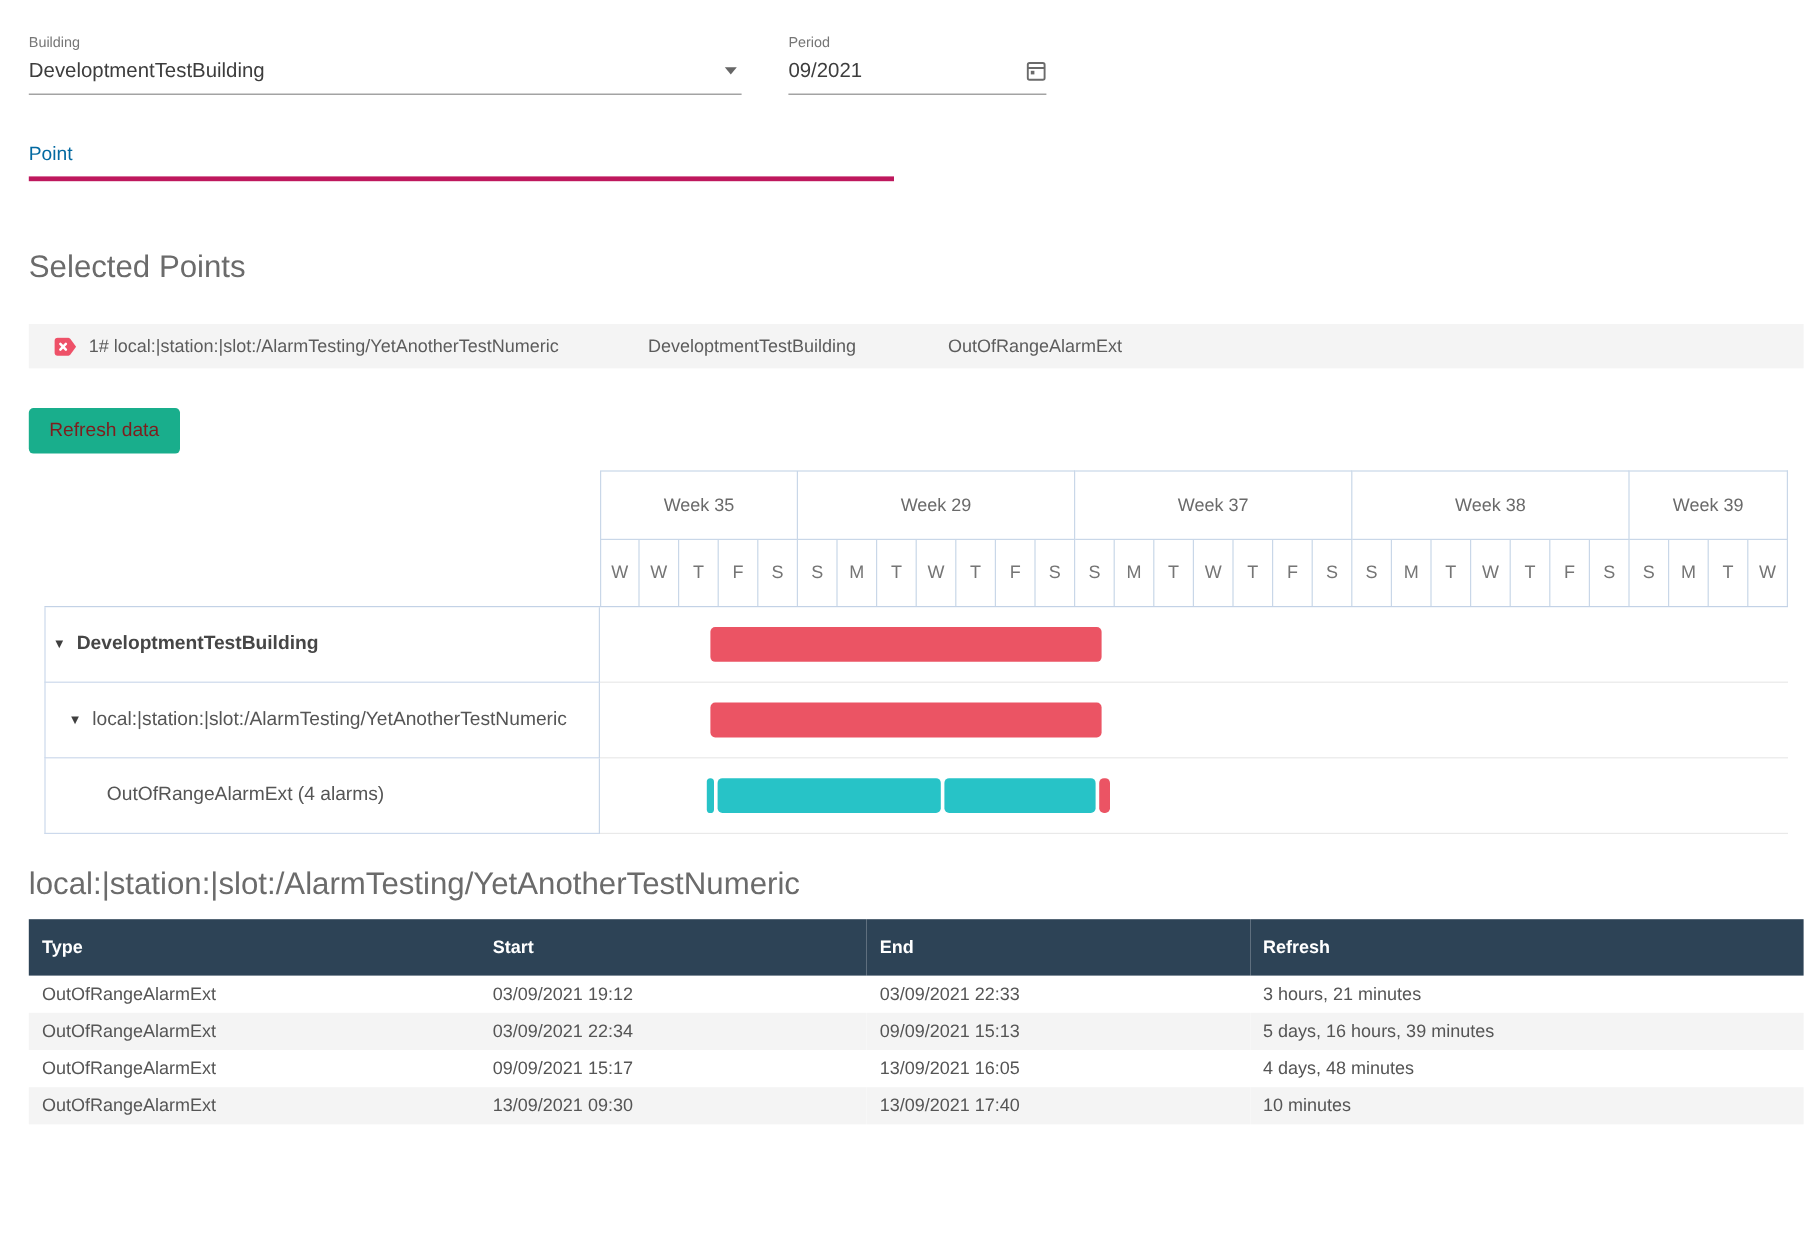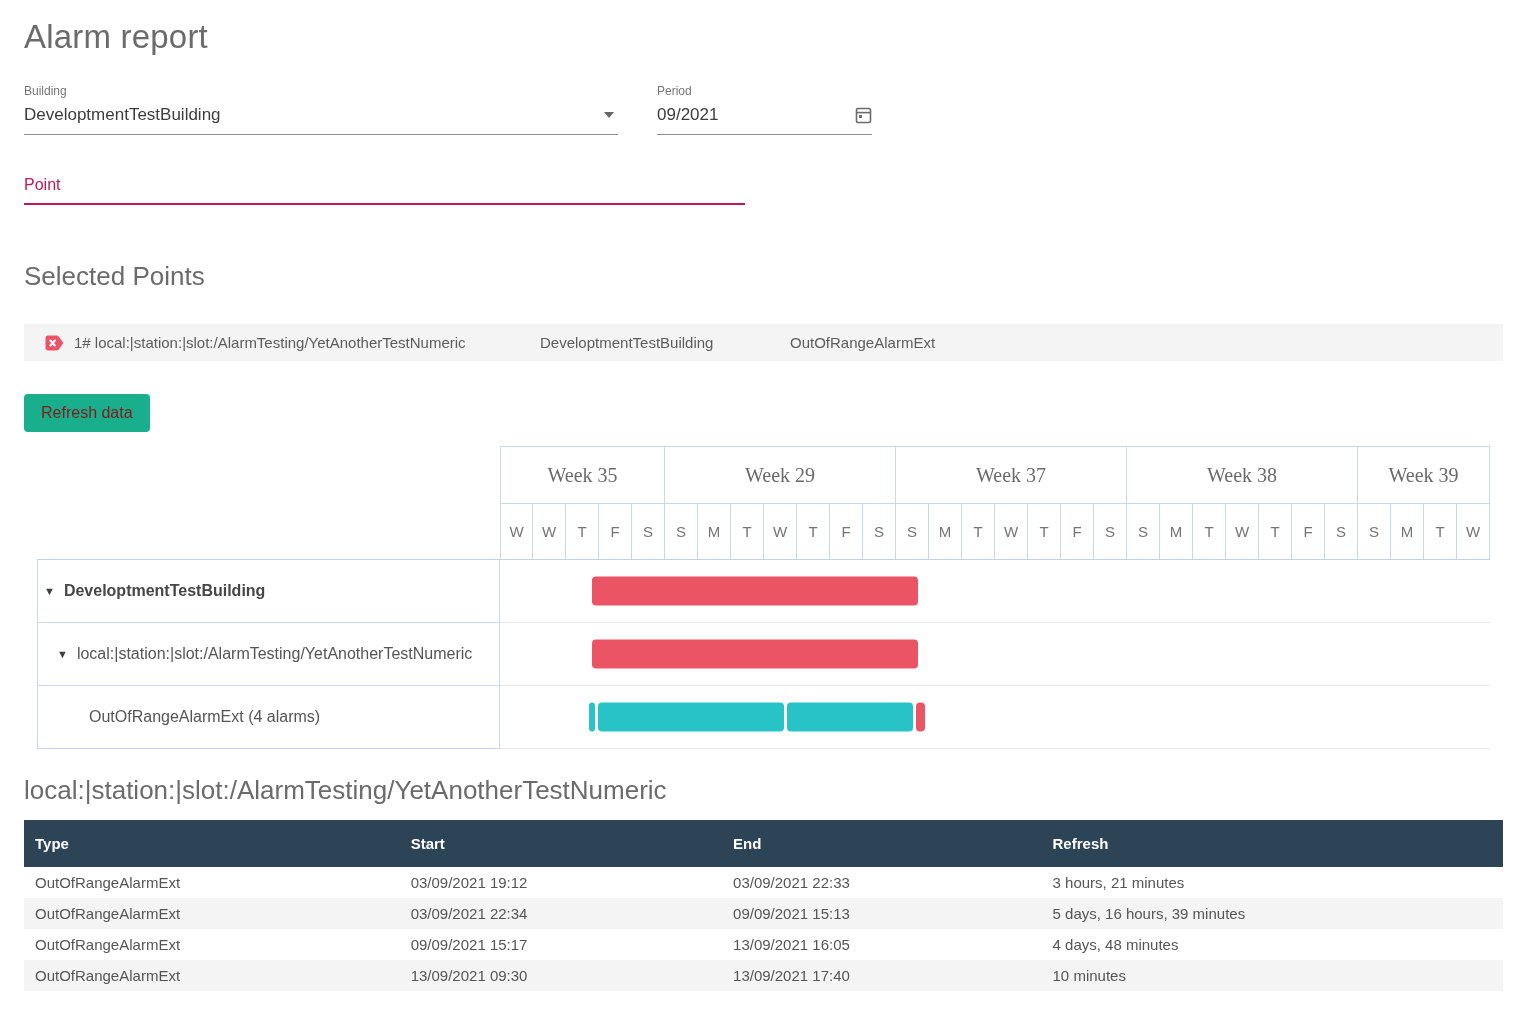--- a/index.html
+++ b/index.html
@@ -12,42 +12,42 @@
   
   .filters { display:flex; margin-top:28px; }
   .field-label { font-size:12px; color:#767676; margin-bottom:7px; }
   .field-control { display:flex; align-items:center; justify-content:space-between;
                    border-bottom:1px solid #8d8d8d; padding-bottom:9px;
                    font-size:17px; color:#3d3d3d; cursor:pointer; }
   .f-building { width:594px; }
   .f-period { width:215px; margin-left:39px; }
   .select-arrow { width:0; height:0; border-left:5px solid transparent; border-right:5px solid transparent;
                   border-top:6px solid #666; margin-right:4px; }
-  .point-field { margin-top:41px; width:721px; border-bottom:2px solid #be185d;
-                 padding-bottom:9px; font-size:16px; color:#be185d; }
+  .point-field { margin-top:41px; width:721px; border-bottom:4px solid #be185d;
+                 padding-bottom:9px; font-size:16px; color:#0369a1; }
 
   .section-title { font-size:26px; font-weight:400; color:#6b6b6b; margin:56px 0 0 0; }
 
   
   .selected-row { margin-top:32px; background:#f4f4f4; height:37px; display:flex; align-items:center;
                   font-size:15px; color:#5c5c5c; }
   .sp-icon { margin:0 10px 0 21px; display:flex; align-items:center; cursor:pointer; }
   .sp-name { width:466px; }
   .sp-building { width:250px; }
 
   .refresh-btn { margin-top:33px; display:inline-block; border:none; border-radius:4px;
                  height:38px; padding:0 17px; font-size:16px; color:#7f1d1d; cursor:pointer;
                  font-family:"Liberation Sans", sans-serif; }
 
   
   .gantt { margin-top:14px; margin-left:13px; width:1453px; }
   .gantt-header { margin-left:463px; width:990px; }
   .week-row { display:flex; height:58px; }
   .week-cell { border:1px solid #c9d7e8; border-left:none; display:flex; align-items:center;
-               justify-content:center; font-size:20px; color:#6a6a6a;font-family:Liberation Serif, serif; }
+               justify-content:center; font-size:15px; color:#6a6a6a; }
   .week-cell:first-child { border-left:1px solid #c9d7e8; }
   .day-row { display:flex; height:55px; }
   .day-cell { width:33px; border-right:1px solid #c9d7e8; display:flex; align-items:center;
               justify-content:center; font-size:15px; color:#757575; }
   .day-cell:first-child { border-left:1px solid #c9d7e8; }
   .gantt-body { border-top:1px solid #c3d2e6; }
   .g-row { display:flex; height:63px; }
   .g-label { width:463px; border-left:1px solid #ccd9ec; border-right:1px solid #c9d7e8;
              border-bottom:1px solid #ccd9ec; display:flex; align-items:center;
              font-size:16px; color:#555; }
@@ -69,21 +69,20 @@
   table.alarms tbody tr:nth-child(even) { background:#f4f4f4; }
   th.c-type, td.c-type { width:25.4%; }
   th.c-start, td.c-start { width:21.8%; }
   th.c-end, td.c-end { width:21.6%; }
 </style>
 </head>
 <body>
 
 <div class="page">
 
-  <h1 class="page-title">Alarm report</h1>
 
   <div class="filters">
     <div class="f-building">
       <div class="field-label">Building</div>
       <div class="field-control">
         <span>DeveloptmentTestBuilding</span>
         <span class="select-arrow"></span>
       </div>
     </div>
     <div class="f-period">

